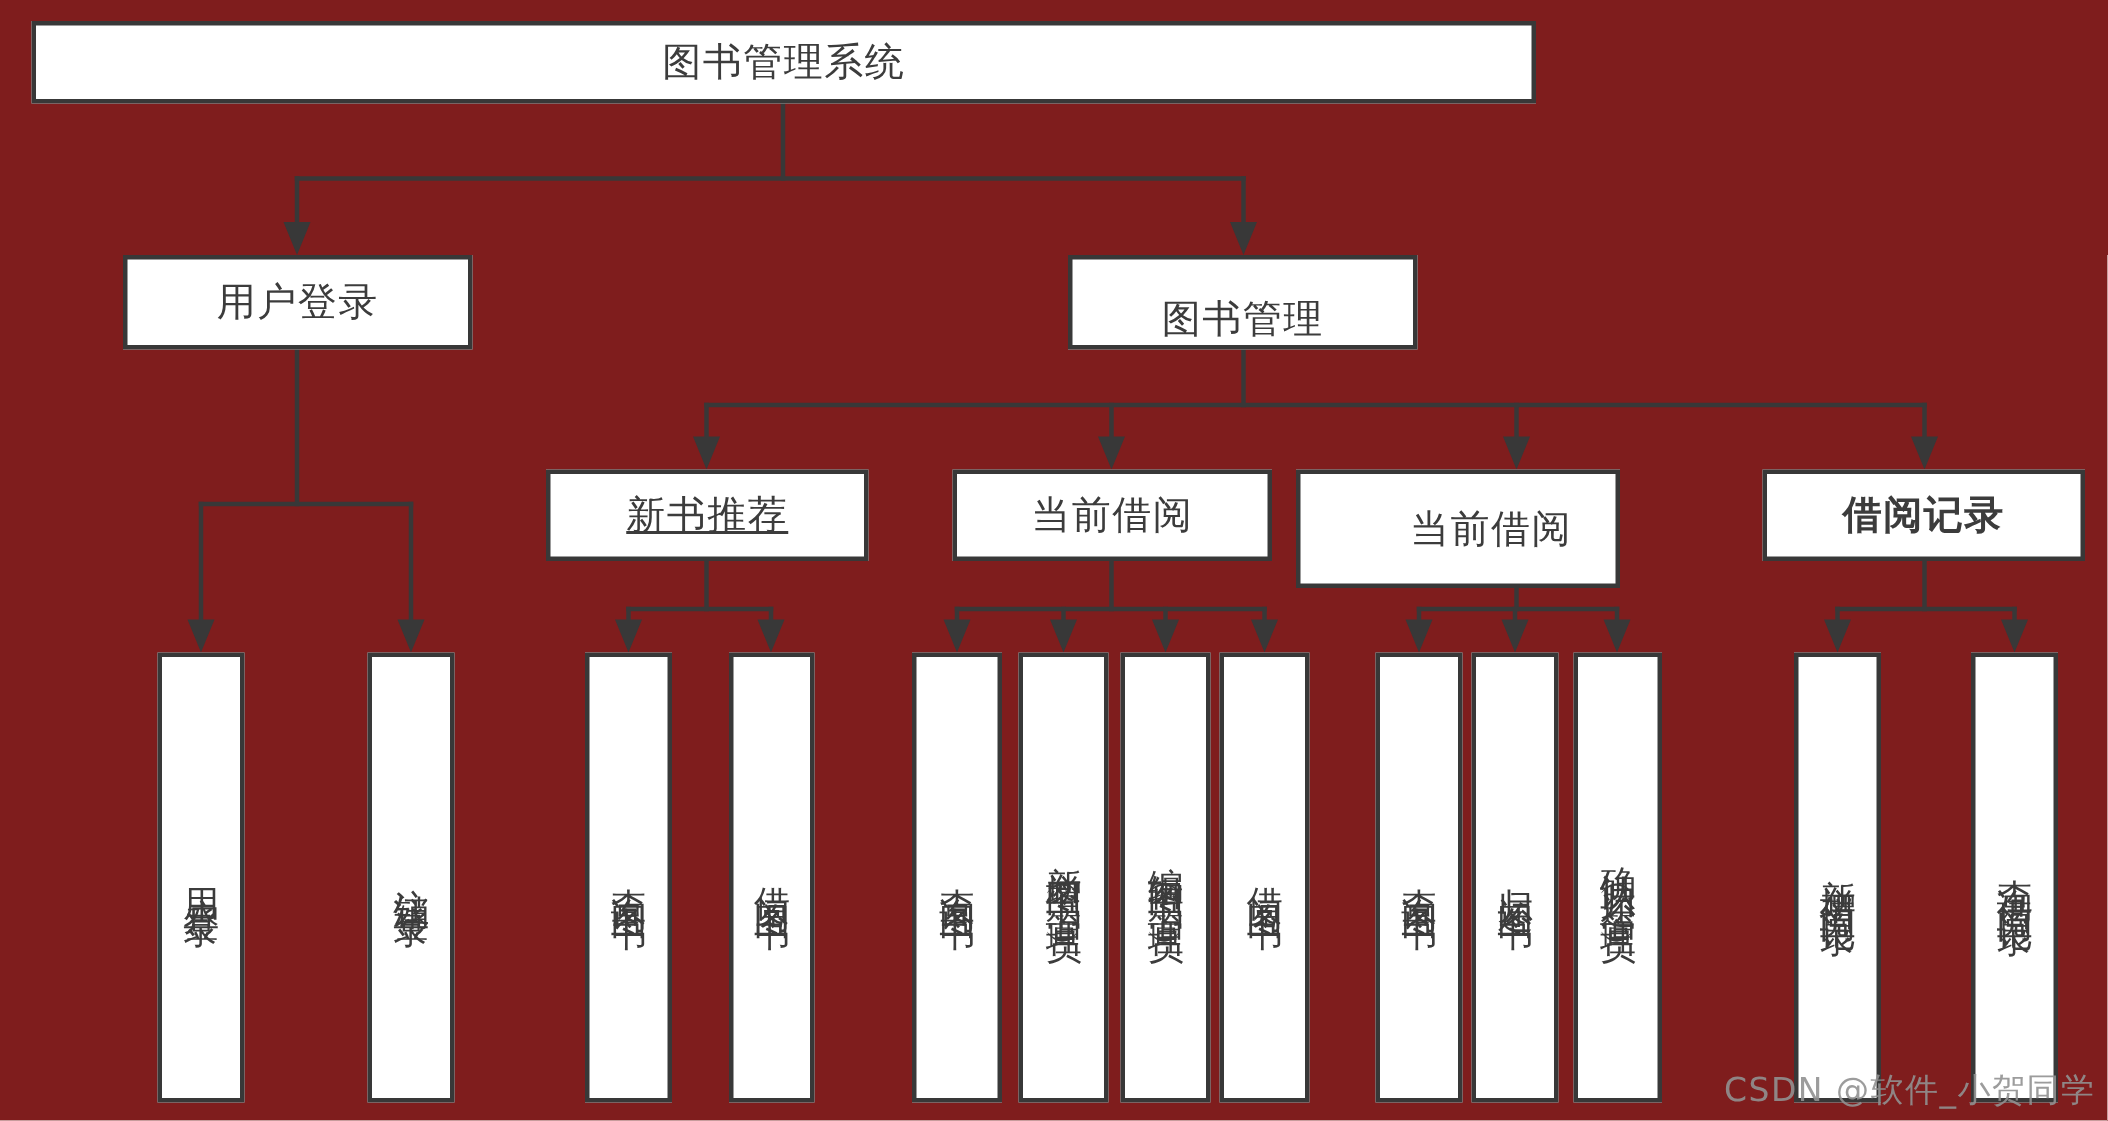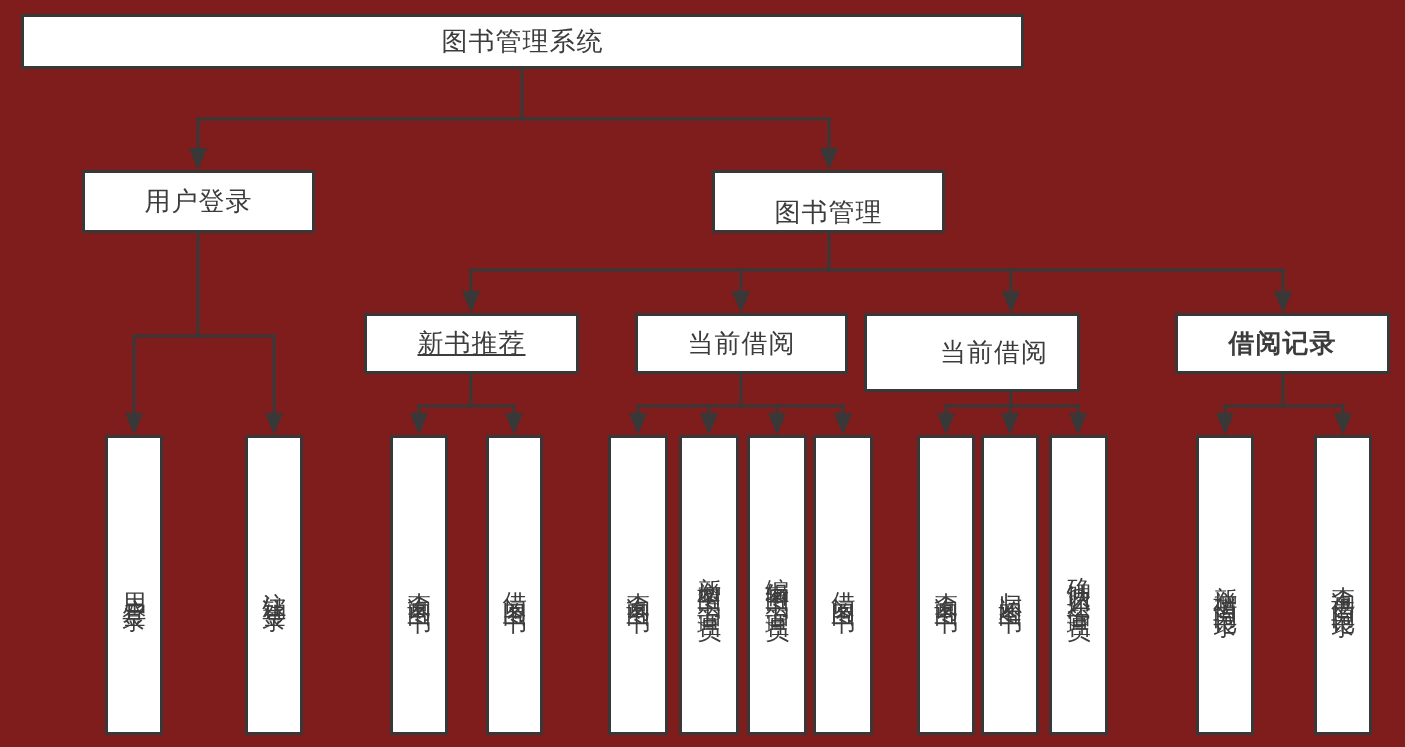--- a/index.html
+++ b/index.html
@@ -181,14 +181,15 @@
     <span>确认归还（管理员）</span>
   </div>
 
   <div class="node leaf" style="left:1196px; top:435px; width:58px; height:300px;">
     <span>新增借阅记录</span>
   </div>
   <div class="node leaf" style="left:1314px; top:435px; width:58px; height:300px;">
     <span>查询借阅记录</span>
   </div>
 
+  <div class="watermark">CSDN @软件_小贺同学</div>
 
 </div>
 
 </body></html>

